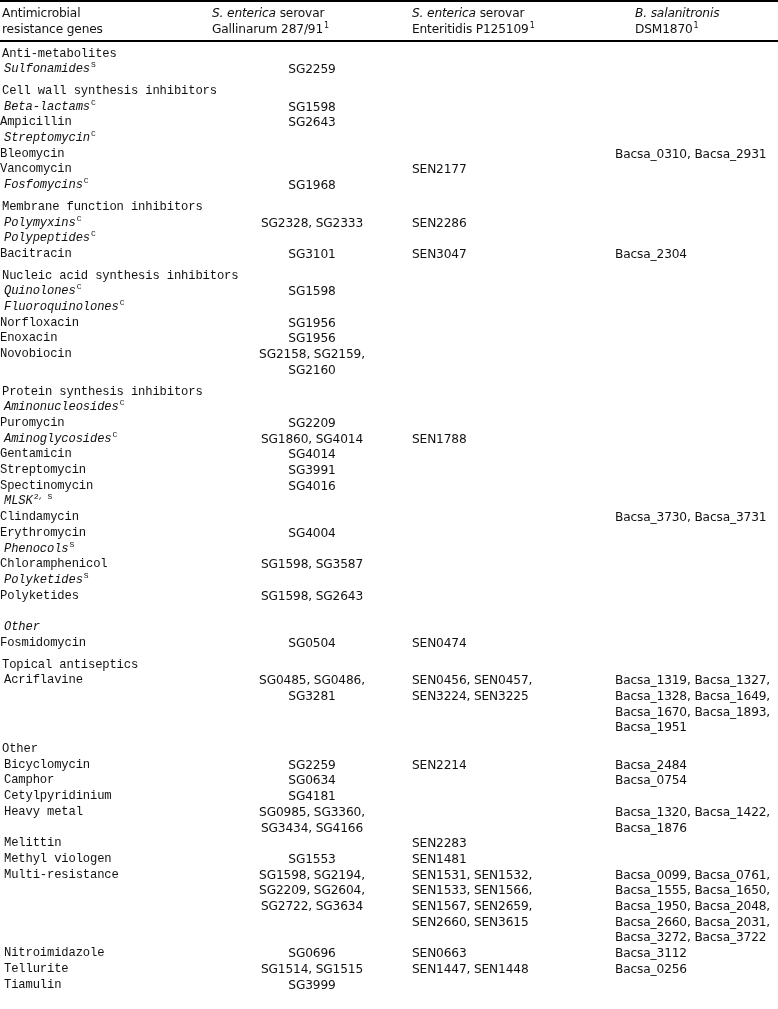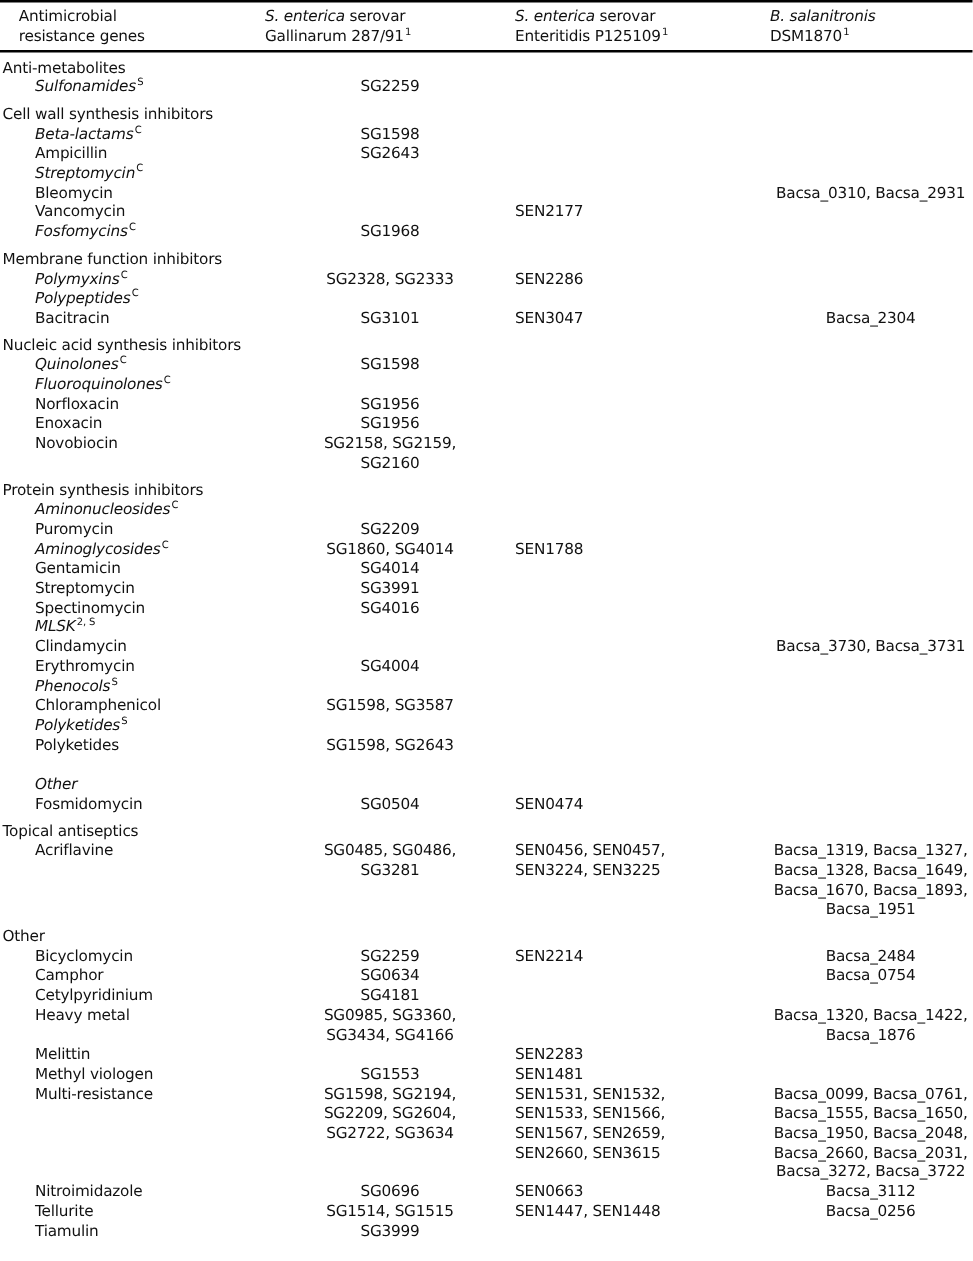--- a/index.html
+++ b/index.html
@@ -13,49 +13,49 @@
   .rule-thick { height: 2px; background: #000; width: 778px; }
   .rule-mid { height: 1.5px; background: #000; width: 778px; }
   .head { position: relative; height: 38px; }
   .hcell { position: absolute; top: 4px; line-height: 15.5px; }
   .hcell i { }
   sup { font-size: 8px; vertical-align: 0; position: relative; top: -5px; line-height: 0; margin-left: 1px; }
   .body { position: relative; padding-top: 5px; padding-bottom: 4px; }
   .group { position: relative; margin-bottom: 6px; }
   .group:last-child { margin-bottom: 0; }
   .row { position: relative; display: flex; line-height: 15.7px; }
-  .c0 { width: 212px; box-sizing: border-box; white-space: nowrap; }
+  .c0 { width: 212px; box-sizing: border-box; white-space: nowrap; font-family: Liberation Mono, monospace; }
   .c1 { width: 200px; white-space: pre-line; text-align: center; }
   .c2 { width: 203px; white-space: pre-line; }
-  .c3 { width: 163px; white-space: pre-line; text-align: center; }
+  .c3 { width: 163px; white-space: pre-line; }
   .lvl0 { padding-left: 2px; }
-  .lvl1 { padding-left: 28px; }
-  .lvl2 { padding-left: 28px; }
+  .lvl1 { padding-left: 4px; }
+  .lvl2 { }
   .it { font-style: italic; }
   .spacer-below { padding-bottom: 15.7px; }
 </style>
 </head>
 <body>
 
 <div class="table">
   <div class="rule-thick"></div>
   <div class="head">
-    <div class="hcell" style="left:15px">
+    <div class="hcell" style="left:2px">
       <span>Antimicrobial</span><br>
       <span>resistance genes</span>
     </div>
     <div class="hcell" style="left:212px">
       <i>S. enterica</i><span> serovar</span><br>
       <span>Gallinarum 287/91</span><sup>1</sup>
     </div>
     <div class="hcell" style="left:412px">
       <i>S. enterica</i><span> serovar</span><br>
       <span>Enteritidis P125109</span><sup>1</sup>
     </div>
-    <div class="hcell" style="left:616px">
+    <div class="hcell" style="left:635px">
       <i>B. salanitronis</i><span></span><br>
       <span>DSM1870</span><sup>1</sup>
     </div>
   </div>
   <div class="rule-mid"></div>
 
   <div class="body" id="table-body">
       <div class="group">
         <div class="row">
           <div class="c0 lvl0">Anti-metabolites</div>

